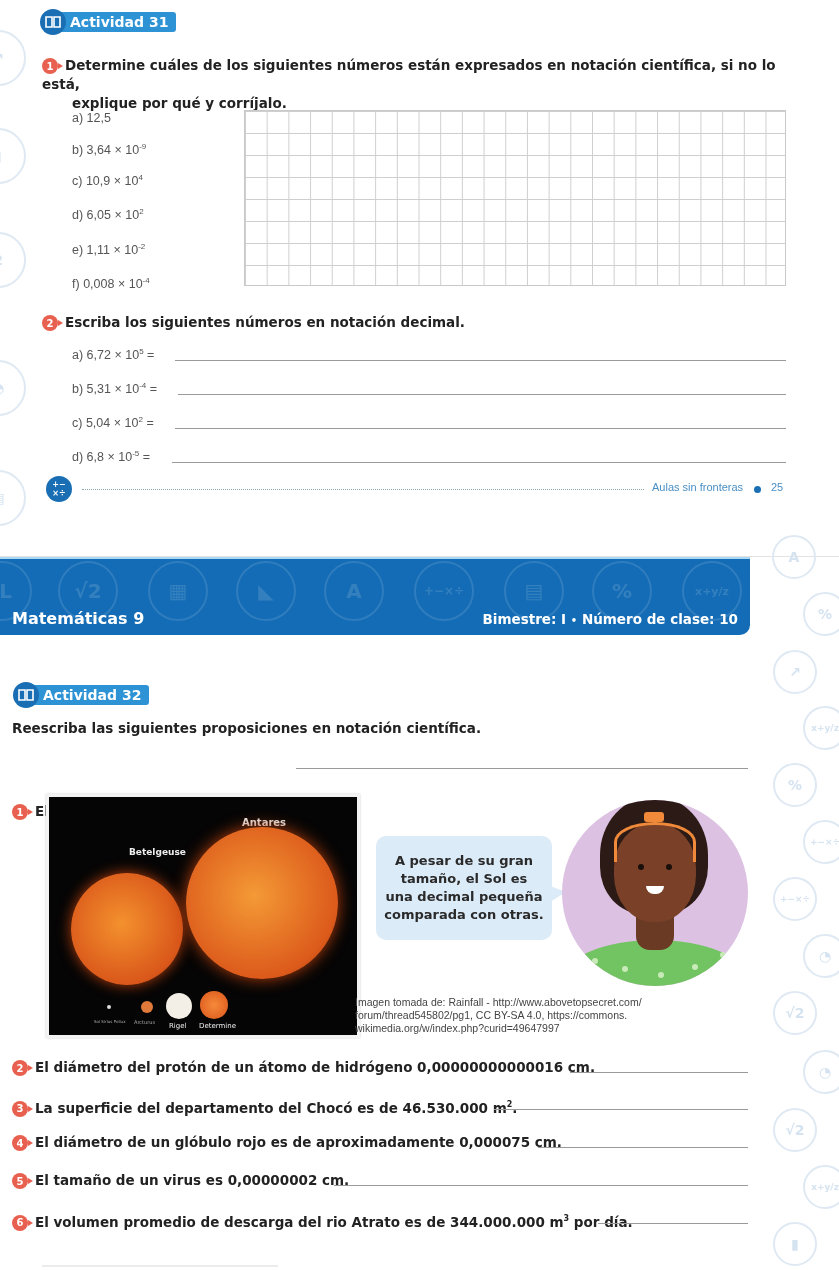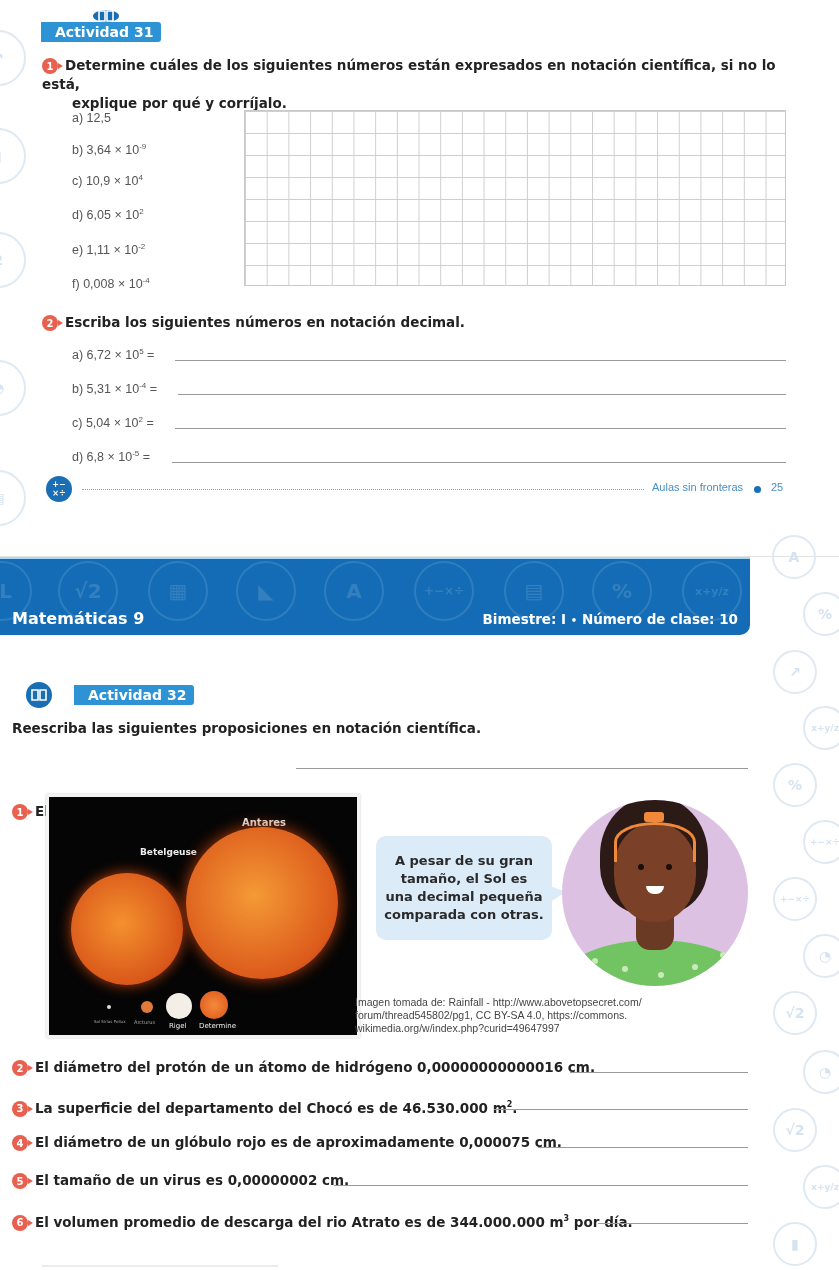--- a/index.html
+++ b/index.html
@@ -55,21 +55,21 @@
 <div class="deco-circle" style="left:-30px;top:232px;width:56px;height:56px;">
     <span>2</span>
   </div>
 <div class="deco-circle" style="left:-30px;top:360px;width:56px;height:56px;">
     <span>◔</span>
   </div>
 <div class="deco-circle" style="left:-30px;top:470px;width:56px;height:56px;">
     <span>▤</span>
   </div>
 
-<div class="act-badge" style="left:51px;top:10px;flex-direction:column;">
+<div class="act-badge" style="left:40px;top:10px;">
   <span class="book">
     <svg width="16" height="12" viewBox="0 0 16 12">
         <path d="M1 1 H7 V11 H1 Z M9 1 H15 V11 H9 Z" fill="none" stroke="#fff" stroke-width="1.6"></path>
       </svg>
   </span>
   <span class="lbl">Actividad 31</span>
 </div>
 
 <div class="q" style="left:42px;top:56px;width:760px;">
   <span class="num-badge">1</span><span>Determine cuáles de los siguientes números están expresados en notación científica, si no lo está,</span><br>
@@ -196,39 +196,39 @@
 <div class="deco-circle" style="left:773px;top:1108px;width:44px;height:44px;">
     <span>√2</span>
   </div>
 <div class="deco-circle" style="left:803px;top:1165px;width:44px;height:44px;font-size:9px;">
     <span>x+y/z</span>
   </div>
 <div class="deco-circle" style="left:773px;top:1222px;width:44px;height:44px;">
     <span>▮</span>
   </div>
 
-<div class="act-badge" style="left:26px;top:683px;gap:32px;">
+<div class="act-badge" style="left:13px;top:683px;">
   <span class="book">
     <svg width="16" height="12" viewBox="0 0 16 12">
         <path d="M1 1 H7 V11 H1 Z M9 1 H15 V11 H9 Z" fill="none" stroke="#fff" stroke-width="1.6"></path>
       </svg>
   </span>
   <span class="lbl">Actividad 32</span>
 </div>
 
 <div class="q" style="left:12px;top:719px;">Reescriba las siguientes proposiciones en notación científica.</div>
 
 <div class="q" style="left:12px;top:754px;margin-top:48px;">
   <span class="num-badge">1</span><span>El diámetro del sol es 1.391.000km.</span>
 </div>
 <div class="answer-line" style="left:296px;top:768px;width:452px;"></div>
 
 <div class="abs" style="left:46px;top:794px;width:308px;height:238px;background:#050505;border:3px solid #f3f3f3;box-shadow:0 0 2px #ccc;">
   <div class="abs" style="left:193px;top:20px;color:#eee;font-size:10px;font-weight:bold;">Antares</div>
-  <div class="abs" style="left:43px;top:50px;color:#eee;font-size:9px;font-weight:bold;padding-left:48px;">Betelgeuse</div>
+  <div class="abs" style="left:32px;top:50px;color:#eee;font-size:9px;font-weight:bold;padding-left:48px;">Betelgeuse</div>
   <div class="abs" style="left:22px;top:76px;width:112px;height:112px;border-radius:50%;background:radial-gradient(circle at 45% 45%, #f4912e, #d9571a 70%, #8a2b08);box-shadow:0 0 14px #b53e0d;"></div>
   <div class="abs" style="left:137px;top:30px;width:152px;height:152px;border-radius:50%;background:radial-gradient(circle at 45% 45%, #f49a36, #dc5a1b 70%, #8a2b08);box-shadow:0 0 16px #b53e0d;"></div>
   <div class="abs" style="left:58px;top:208px;width:4px;height:4px;border-radius:50%;background:#ddd;"></div>
   <div class="abs" style="left:92px;top:204px;width:12px;height:12px;border-radius:50%;background:#e07a3a;"></div>
   <div class="abs" style="left:117px;top:196px;width:26px;height:26px;border-radius:50%;background:#f3efe6;"></div>
   <div class="abs" style="left:151px;top:194px;width:28px;height:28px;border-radius:50%;background:radial-gradient(circle,#f68a3a,#d9541a);"></div>
   <div class="abs" style="left:45px;top:222px;color:#aaa;font-size:4px;">Sol Sirius Pollux</div>
   <div class="abs" style="left:85px;top:222px;color:#aaa;font-size:5px;">Arcturus</div>
   <div class="abs" style="left:120px;top:225px;color:#eee;font-size:7px;">Rigel</div>
   <div class="abs" style="left:150px;top:225px;color:#eee;font-size:7px;">Determine</div>

